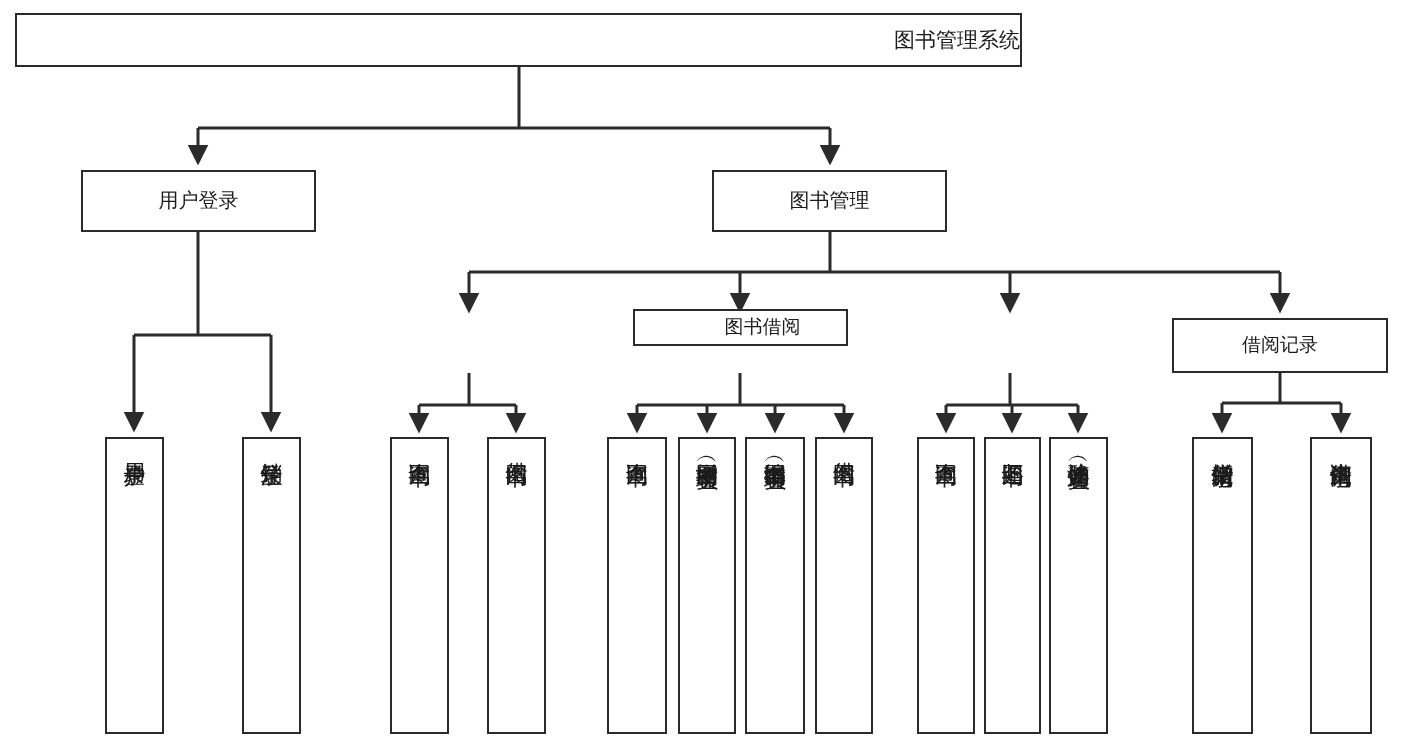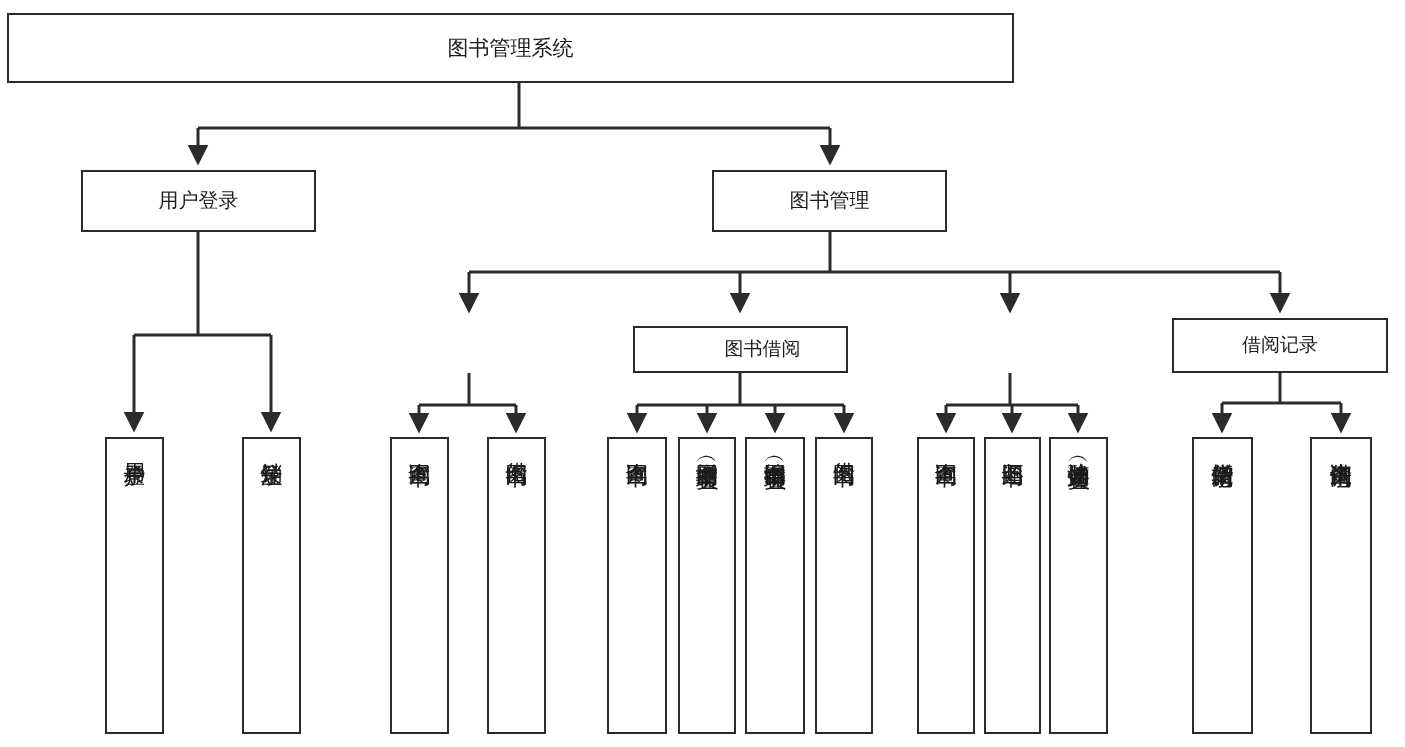--- a/index.html
+++ b/index.html
@@ -135,32 +135,32 @@
     </g>
 
     <g stroke="#2b2b2b" stroke-width="3" fill="none">
       <path d="M 1280 373 L 1280 403"></path>
       <path d="M 1222 403 L 1341 403"></path>
       <path d="M 1222 403 L 1222 430" marker-end="url(#arrow)"></path>
       <path d="M 1341 403 L 1341 430" marker-end="url(#arrow)"></path>
     </g>
   </svg>
 
-  <div class="node node-root" style="left:7px; top:13px; width:1007px; height:70px;">
+  <div class="node node-root" style="left:15px; top:13px; width:1007px; height:54px;justify-content:flex-end;">
     <span class="node-label">图书管理系统</span>
   </div>
 
   <div class="node node-l2" style="left:81px; top:170px; width:235px; height:62px;">
     <span class="node-label">用户登录</span>
   </div>
   <div class="node node-l2" style="left:712px; top:170px; width:235px; height:62px;justify-content:center;">
     <span class="node-label">图书管理</span>
   </div>
 
-  <div class="node node-l3" style="left:633px; top:326px; width:215px; height:47px;padding-left:44px;">
+  <div class="node node-l3" style="left:633px; top:309px; width:215px; height:37px;padding-left:44px;">
     <span class="node-label">图书借阅</span>
   </div>
   <div class="node node-l3" style="left:1172px; top:318px; width:216px; height:55px;">
     <span class="node-label">借阅记录</span>
   </div>
 
   <div class="node node-leaf" style="left:105px; top:437px; width:59px; height:297px;">
     <span class="node-label">用户登录</span>
   </div>
   <div class="node node-leaf" style="left:242px; top:437px; width:59px; height:297px;">

